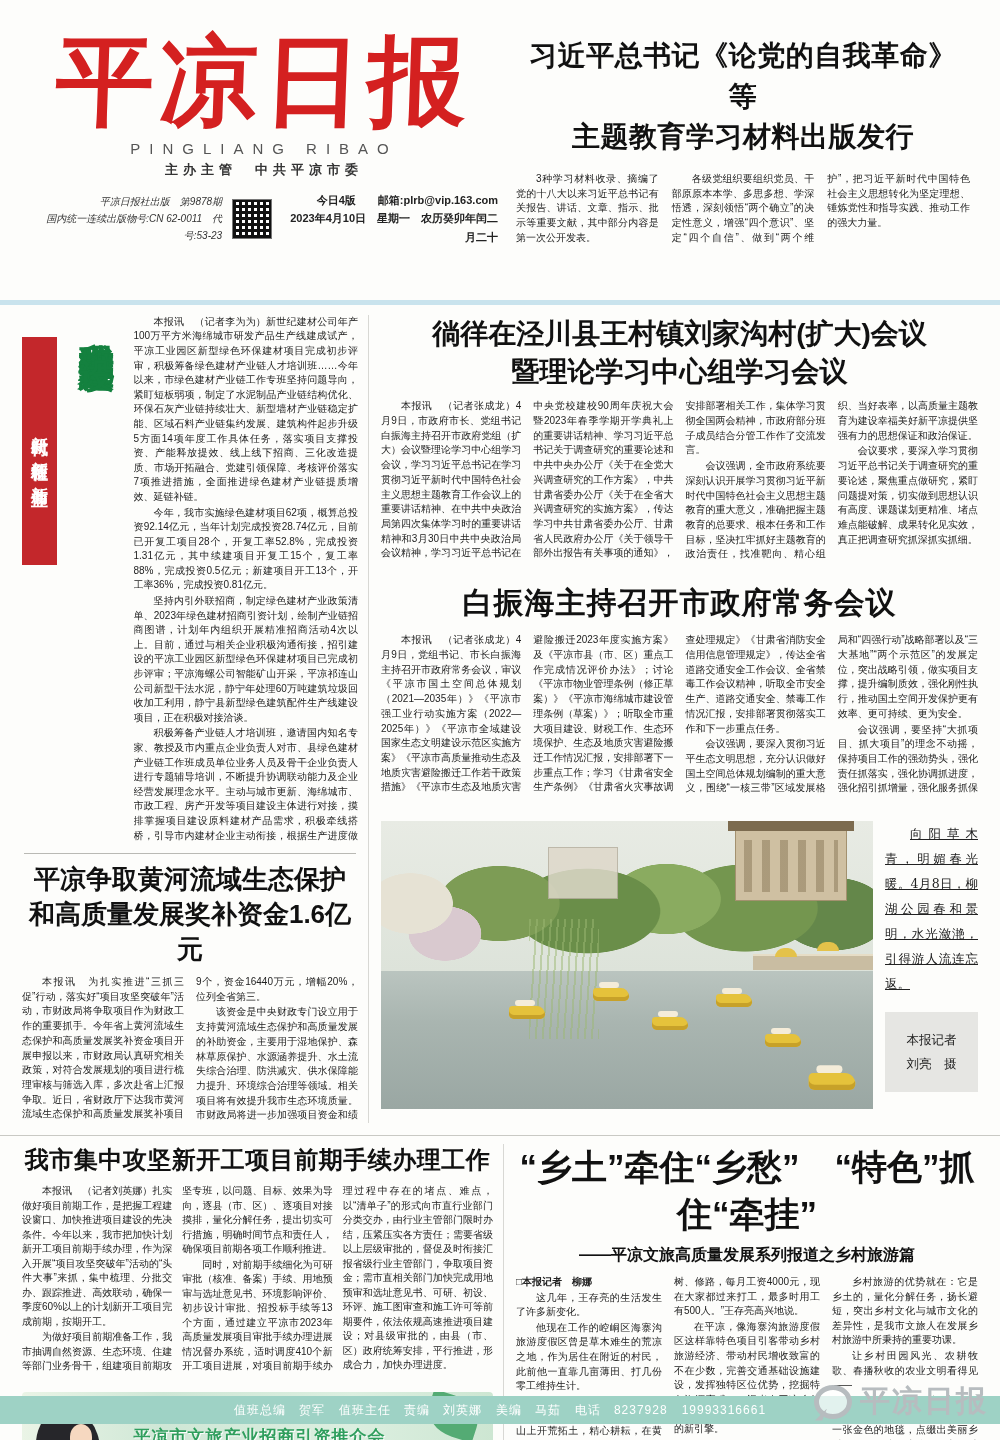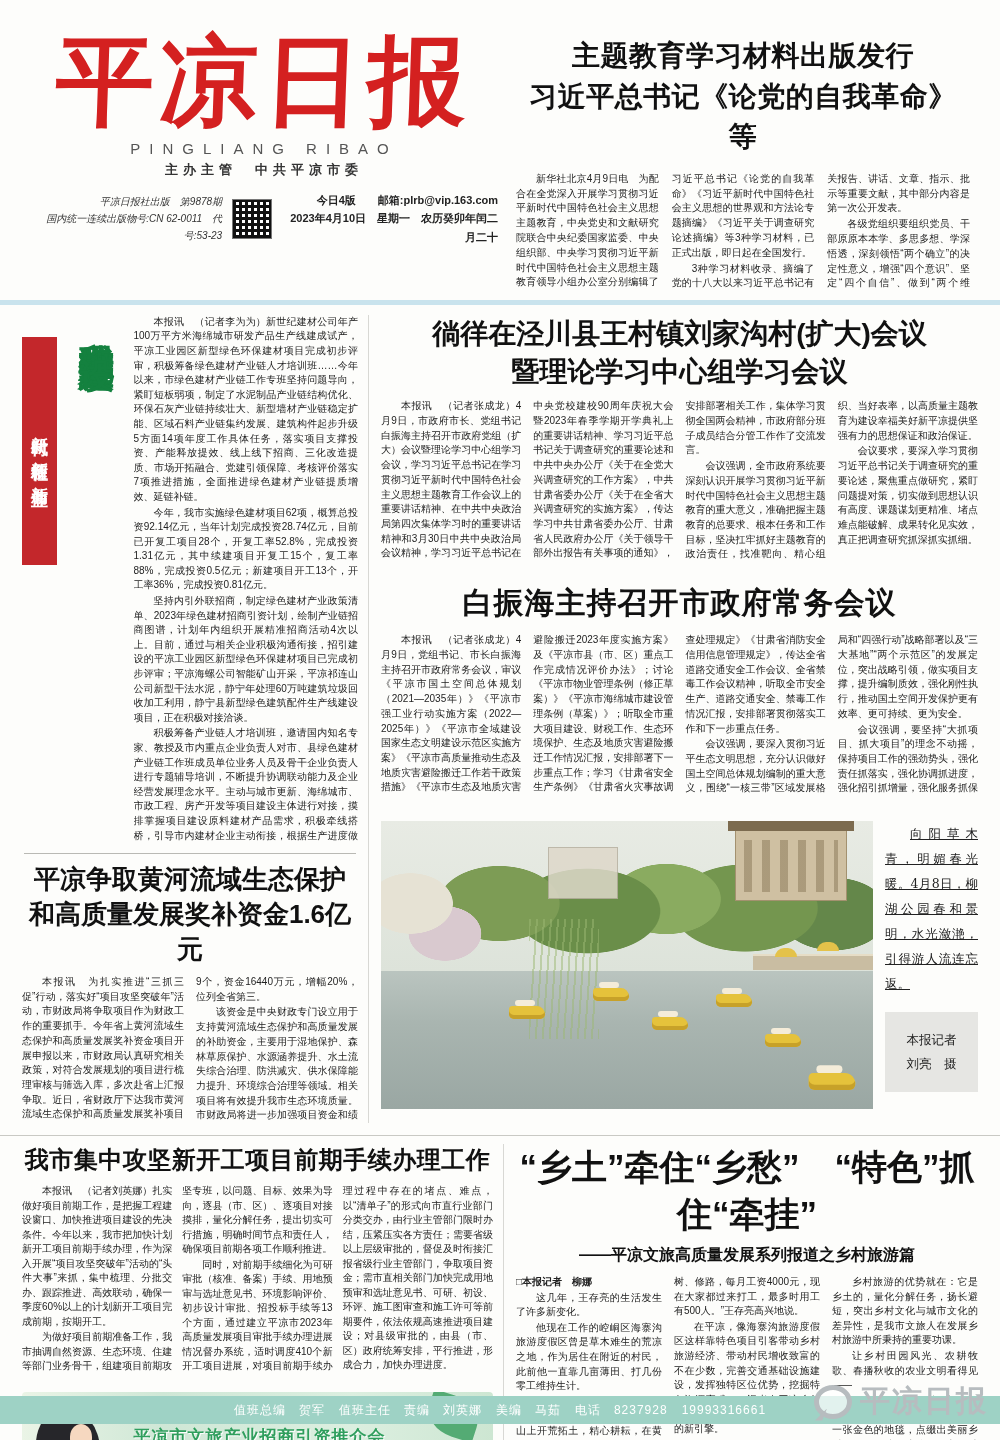--- a/index.html
+++ b/index.html
@@ -134,25 +134,24 @@
         </div>
         <div class="qr"></div>
         <div class="meta-right">
           <div>今日4版　　邮箱:plrb@vip.163.com</div>
           <div>2023年4月10日　星期一　农历癸卯年闰二月二十</div>
         </div>
       </div>
     </div>
     <div class="top-story">
       <div class="top-headline">
+        <div>习近平总书记《论党的自我革命》等</div>
         <div>主题教育学习材料出版发行</div>
-        <div>习近平总书记《论党的自我革命》等</div>
       </div>
       <div class="top-body article">
-          <p>新华社北京4月9日电　为配合在全党深入开展学习贯彻习近平新时代中国特色社会主义思想主题教育，中央党史和文献研究院联合中央纪委国家监委、中央组织部、中央学习贯彻习近平新时代中国特色社会主义思想主题教育领导小组办公室分别编辑了习近平总书记《论党的自我革命》《习近平新时代中国特色社会主义思想的世界观和方法论专题摘编》《习近平关于调查研究论述摘编》等3种学习材料，已正式出版，即日起在全国发行。</p>
           <p>3种学习材料收录、摘编了党的十八大以来习近平总书记有关报告、讲话、文章、指示、批示等重要文献，其中部分内容是第一次公开发表。</p>
           <p>各级党组织要组织党员、干部原原本本学、多思多想、学深悟透，深刻领悟“两个确立”的决定性意义，增强“四个意识”、坚定“四个自信”、做到“两个维护”，把习近平新时代中国特色社会主义思想转化为坚定理想、锤炼党性和指导实践、推动工作的强大力量。</p>
         </div>
     </div>
   </div>
 
   <div class="main">
 
     <div class="left-col">
       <div class="lead-row">

